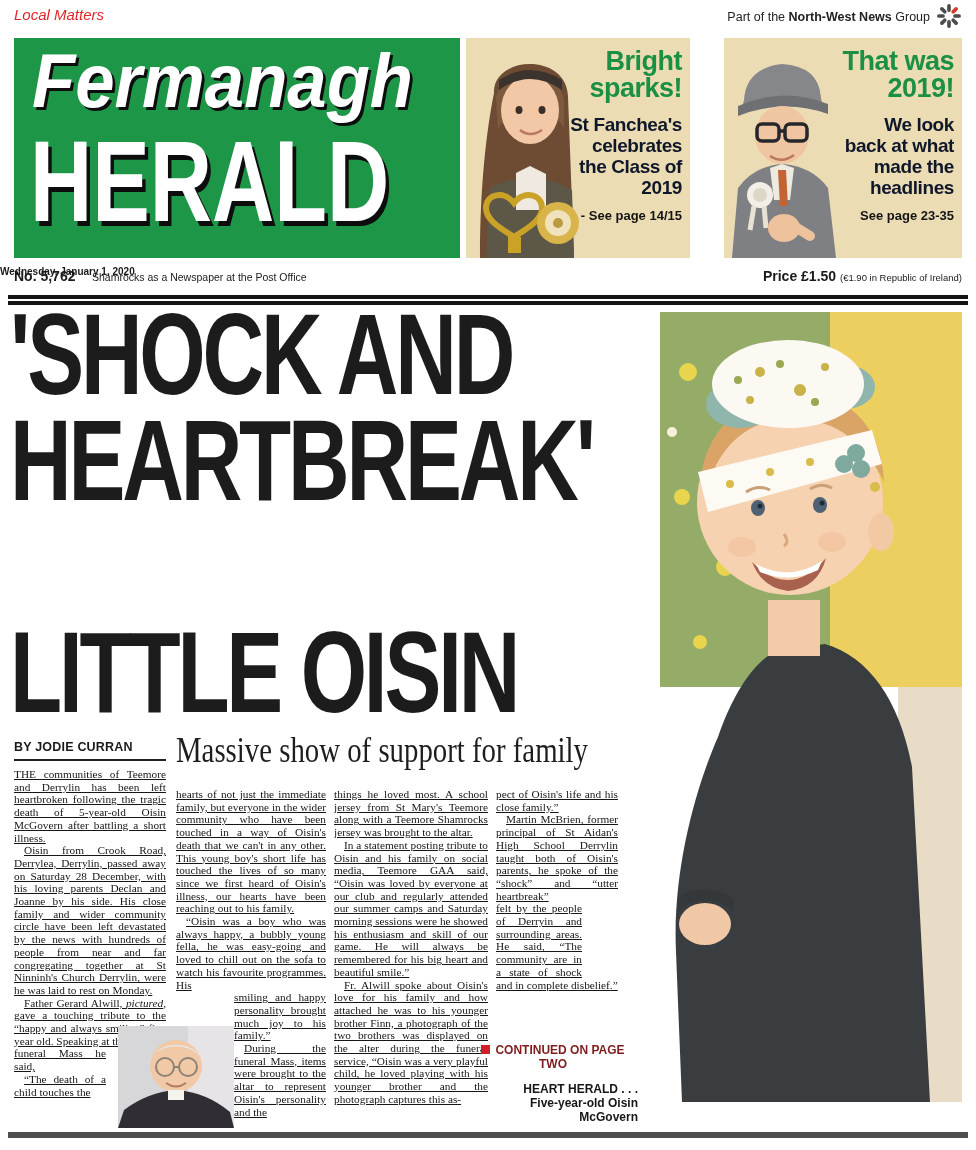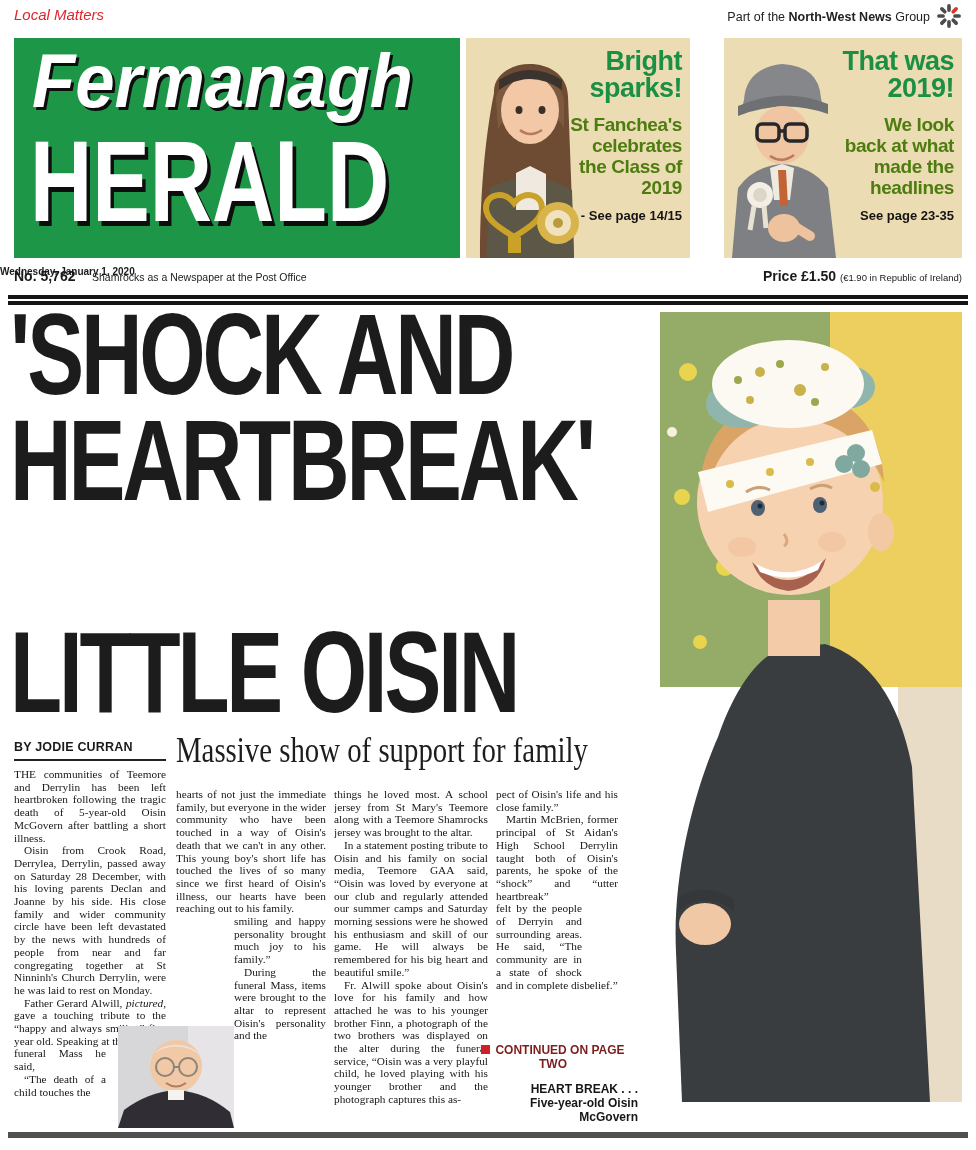--- a/index.html
+++ b/index.html
@@ -21,21 +21,21 @@
   .mast .l2{position:absolute;left:16px;top:84px;color:#fff;font-weight:bold;font-size:98px;
             line-height:100px;white-space:nowrap;letter-spacing:0px;text-shadow:4px 4px 0 #0d0d0d;
             transform:scale(0.88,1.18);transform-origin:0 0;}
 
   
   .promo{top:38px;height:220px;background:#ecdcb4;overflow:hidden;}
   .promo1{left:466px;width:224px;}
   .promo2{left:724px;width:238px;}
   .promo .txt{position:absolute;right:8px;top:10px;text-align:right;}
   .promo .head{color:#1b8f44;font-weight:bold;font-size:27px;line-height:27px;letter-spacing:-0.5px;}
-  .promo .sub{color:#4d7c0f;font-weight:bold;font-size:19px;line-height:21px;margin-top:12px;letter-spacing:-0.4px;}
+  .promo .sub{color:#0f172a;font-weight:bold;font-size:19px;line-height:21px;margin-top:12px;letter-spacing:-0.4px;}
   .promo .pref{color:#141414;font-weight:bold;font-size:13px;margin-top:10px;}
   .promo1 .txt{width:118px;}
   .promo2 .txt{width:114px;}
 
   
   .issue{left:14px;top:268px;font-size:14px;font-weight:bold;white-space:nowrap;}
   .reg{left:92px;top:271px;font-size:10.5px;white-space:nowrap;}
   .date{left:0;right:0;top:266px;font-size:10px;font-weight:bold;}
   .price{right:14px;top:268px;font-size:14px;font-weight:bold;white-space:nowrap;}
   .price small{font-weight:normal;font-size:9.5px;}
@@ -47,21 +47,21 @@
   .hline span{display:inline-block;transform:scale(0.79,1.06);transform-origin:0 0;}
 
   
   .byline{left:14px;top:740px;font-size:12.5px;font-weight:bold;letter-spacing:0.2px;}
   .byrule{left:14px;top:759px;width:152px;height:2px;background:#222;}
   .subhead{left:176px;top:729px;font-family:"Liberation Serif",serif;font-size:36px;
            color:#1d1d1d;white-space:nowrap;}
   .subhead span{display:inline-block;transform:scaleX(0.8);transform-origin:0 0;}
   .col{font-family:"Liberation Serif",serif;font-size:11.3px;line-height:12.7px;
        text-align:justify;color:#161616;overflow:hidden;}
-  .col p{margin:0;}
+  .col p{margin:0;text-decoration:underline;}
   .col p.ind{text-indent:10px;}
   .c1{left:14px;top:768px;width:152px;height:360px;}
   .c2{left:176px;top:788px;width:150px;height:342px;}
   .c3{left:334px;top:788px;width:154px;height:342px;}
   .c4{left:496px;top:788px;width:122px;height:342px;}
   .fr1{float:right;width:60px;height:82px;}
   .fl2{float:left;width:58px;height:132px;}
   .fr4{float:right;width:36px;height:64px;}
   .pict{font-style:italic;}
 
@@ -235,20 +235,21 @@
     <p>THE communities of Teemore and Derrylin has been left heartbroken following the tragic death of 5-year-old Oisin McGovern after battling a short illness.</p>
     <p class="ind">Oisin from Crook Road, Derrylea, Derrylin, passed away on Saturday 28 December, with his loving parents Declan and Joanne by his side. His close family and wider community circle have been left devastated by the news with hundreds of people from near and far congregating together at St Ninninh's Church Derrylin, were he was laid to rest on Monday.</p>
     <p class="ind"><span>Father Gerard Alwill, </span><span class="pict">pictured</span><span>, gave a touching tribute to the “happy and always smiling” five year old. Speaking at the</span></p>
     <span class="fr1"></span>
     <p>funeral Mass he said,</p>
     <p class="ind">“The death of a child touches the</p>
   </div>
 
   <div class="abs col c2">
     <p>hearts of not just the immediate family, but everyone in the wider community who have been touched in a way of Oisin's death that we can't in any other. This young boy's short life has touched the lives of so many since we first heard of Oisin's illness, our hearts have been reaching out to his family.</p>
+    <p class="ind">“Oisin was a boy who was always happy, a bubbly young fella, he was easy-going and loved to chill out on the sofa to watch his favourite programmes. His</p>
     <span class="fl2"></span>
     <p>smiling and happy personality brought much joy to his family.”</p>
     <p class="ind">During the funeral Mass, items were brought to the altar to represent Oisin's personality and the</p>
   </div>
 
   <div class="abs col c3">
     <p>things he loved most. A school jersey from St Mary's Teemore along with a Teemore Shamrocks jersey was brought to the altar.</p>
     <p class="ind">In a statement posting tribute to Oisin and his family on social media, Teemore GAA said, “Oisin was loved by everyone at our club and regularly attended our summer camps and Saturday morning sessions were he showed his enthusiasm and skill of our game. He will always be remembered for his big heart and beautiful smile.”</p>
     <p class="ind">Fr. Alwill spoke about Oisin's love for his family and how attached he was to his younger brother Finn, a photograph of the two brothers was displayed on the alter during the funeral service, “Oisin was a very playful child, he loved playing with his younger brother and the photograph captures this as-</p>
   </div>
@@ -270,19 +271,19 @@
         <circle cx="70" cy="41" r="9"></circle>
         <path d="M56,41 L61,41"></path>
     </g>
     <path d="M48,57 Q58,64 68,57" stroke="#b07a60" stroke-width="2" fill="none"></path>
     <path d="M0,102 L6,84 Q30,66 58,64 Q88,66 112,86 L116,102 Z" fill="#302e34"></path>
     <rect x="50" y="64" width="16" height="10" fill="#f5f3ee"></rect>
   </svg>
 
   <div class="abs contd"><span class="sq"></span><span>CONTINUED ON PAGE TWO</span></div>
   <div class="abs caption">
-    <div>HEART BREAK . . .</div>
+    <div>HEART HERALD . . .</div>
     <div>Five-year-old Oisin McGovern</div>
   </div>
 
   <div class="abs bottomrule"></div>
 
 </div>
 
 </body></html>

